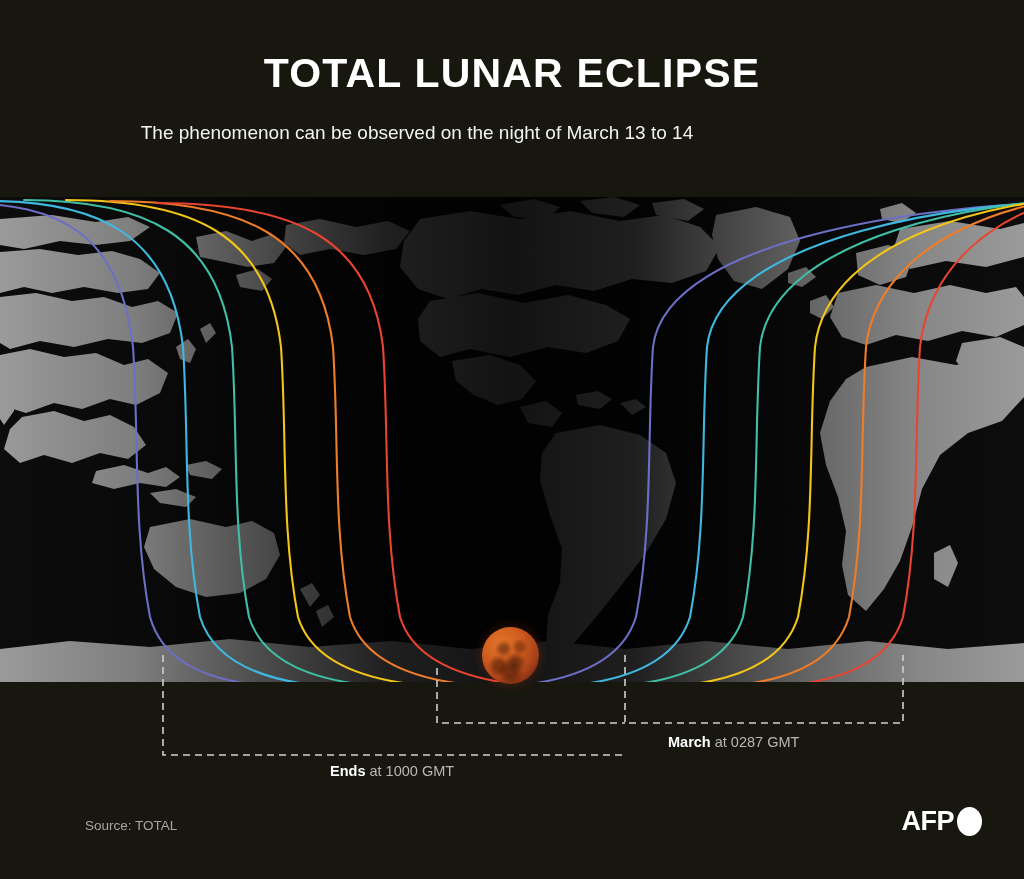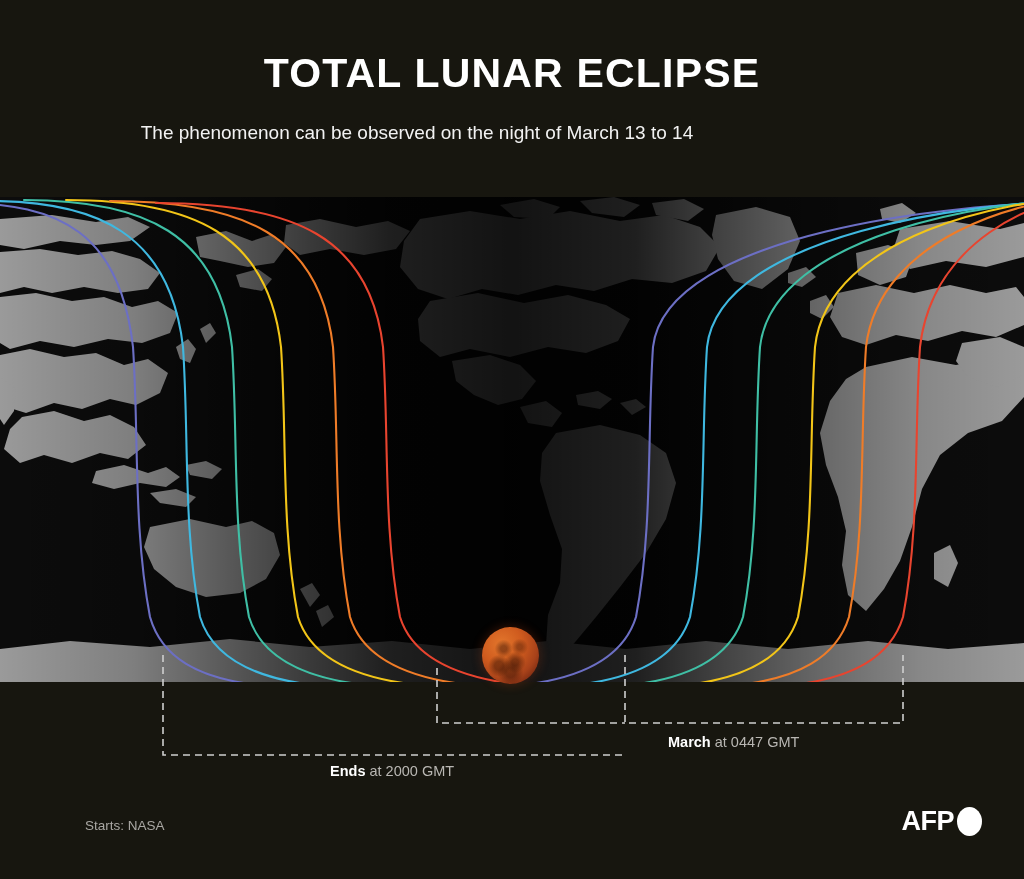--- a/index.html
+++ b/index.html
@@ -243,27 +243,27 @@
 
       <path d="M163 655 L163 755 L625 755"></path>
 
       <path d="M625 655 L625 723 L903 723 L903 655"></path>
 
       <path d="M437 668 L437 723 L625 723"></path>
     </g>
   </svg>
 
   <div class="annot" id="ends-label">
-    <b>Ends</b><span> at 2000 GMT</span>
+    <b>Ends</b><span> at 1000 GMT</span>
   </div>
 
   <div class="annot" id="starts-label">
-    <b>March</b><span> at 0447 GMT</span>
-  </div>
-
-  <div id="source">Starts: NASA</div>
+    <b>March</b><span> at 0287 GMT</span>
+  </div>
+
+  <div id="source">Source: TOTAL</div>
 
   <div id="afp">
     <span id="afp-text">AFP</span>
     <span id="afp-dot"></span>
   </div>
 
 </div>
 
 </body></html>

